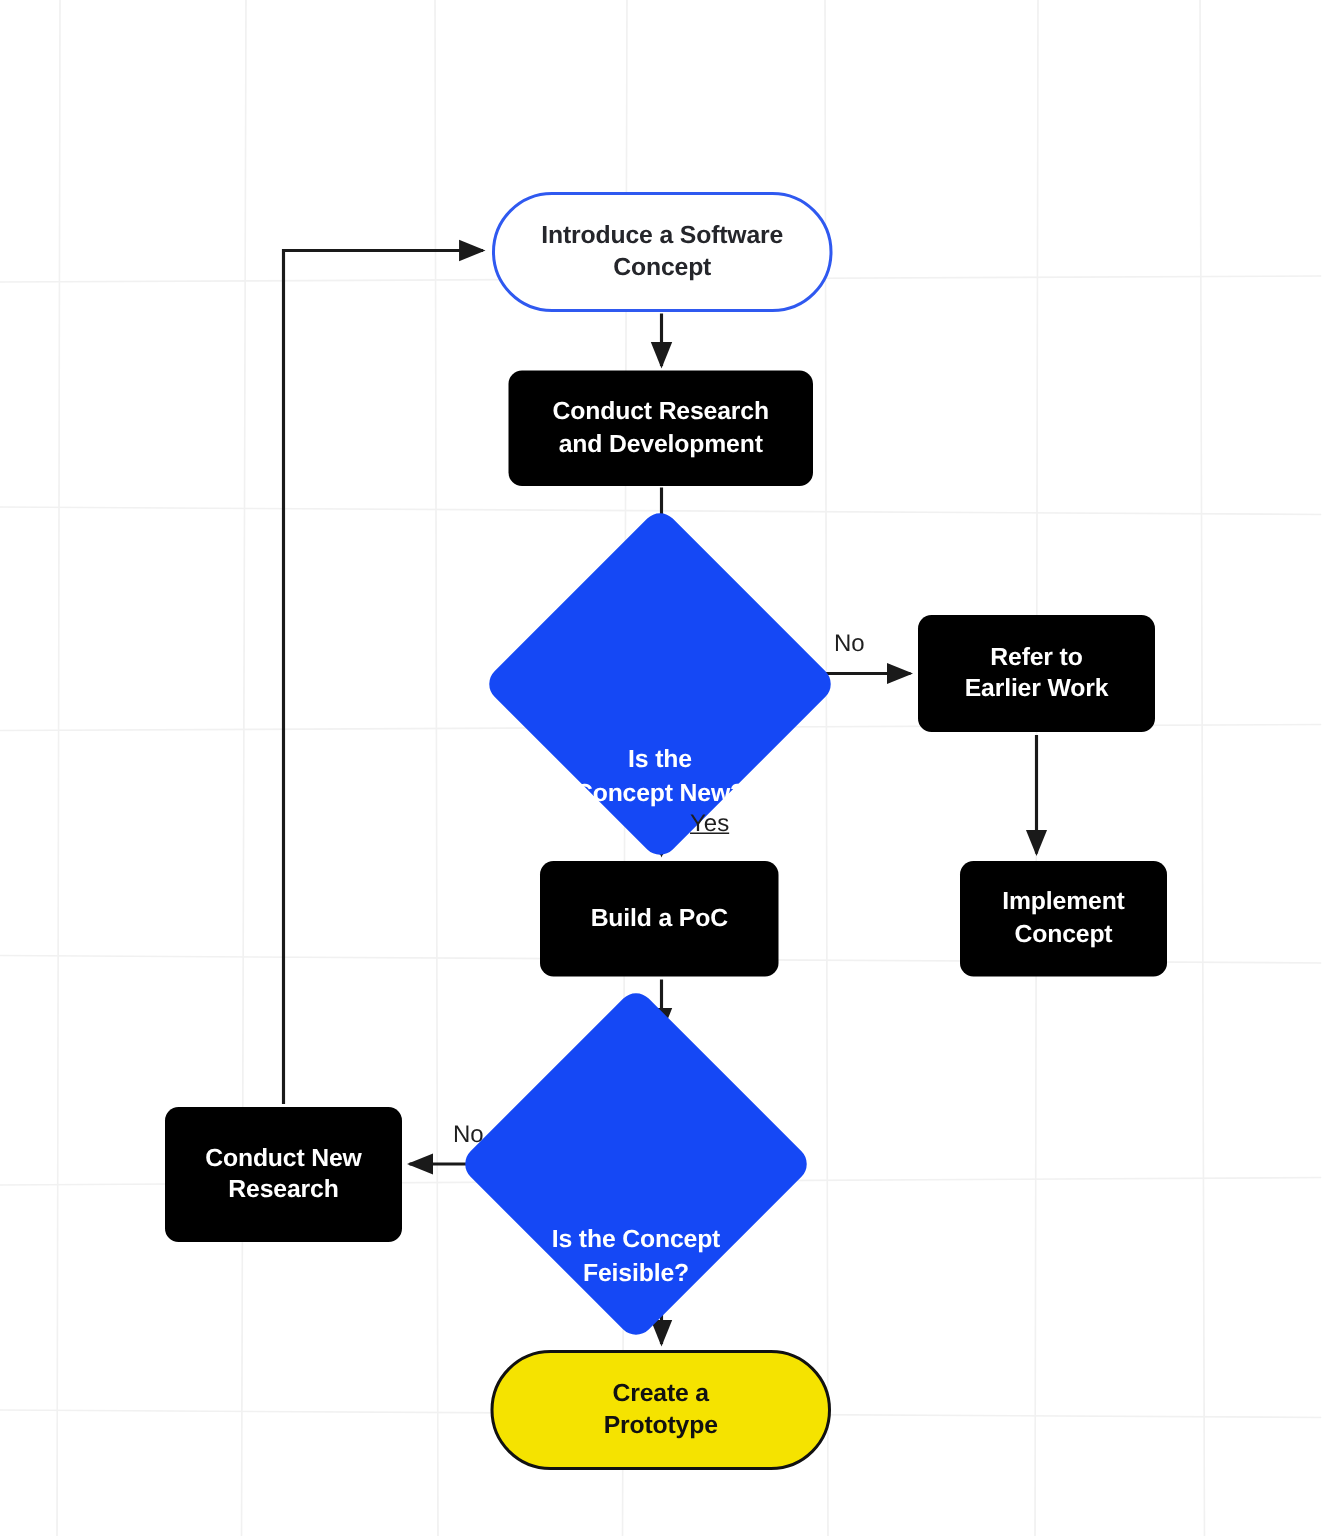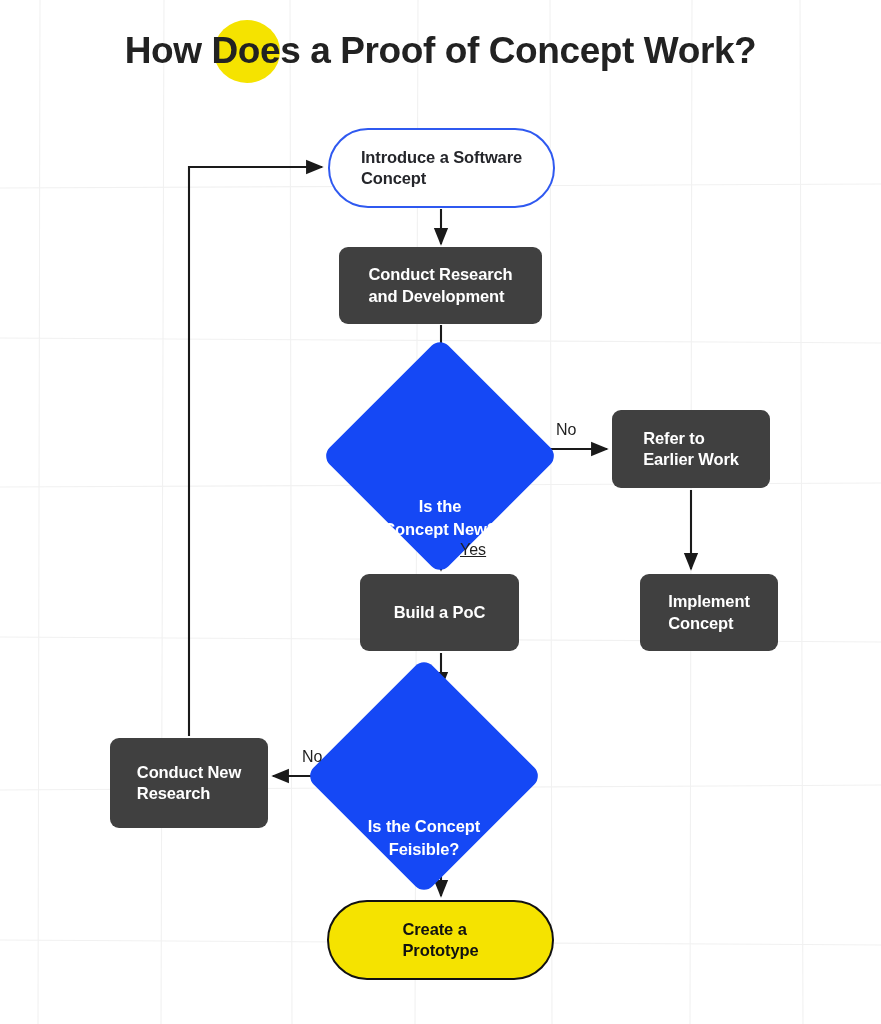--- a/index.html
+++ b/index.html
@@ -65,37 +65,37 @@
     pointer-events: none;
   }
 
   
   .node {
     position: absolute;
     z-index: 3;
     display: flex;
     align-items: center;
     justify-content: center;
-    text-align: left;
+    text-align: center;
     box-sizing: border-box;
     line-height: 1.3;
   }
 
   .node-pill-start {
     background: #ffffff;
     border: 2px solid #2f59f0;
     border-radius: 999px;
     color: #25262b;
     font-size: 16.5px;
     font-weight: bold;
     letter-spacing: -0.1px;
   }
 
   .node-process {
-    background: #404040;
+    background: #000000;
     border-radius: 9px;
     color: #ffffff;
     font-size: 16.5px;
     font-weight: bold;
     letter-spacing: -0.1px;
   }
 
   .node-decision-wrap {
     position: absolute;
     z-index: 3;
@@ -160,24 +160,20 @@
       <path d="M800 -5 L803 1030"></path>
       <path d="M-5 188 L886 184"></path>
       <path d="M-5 338 L886 343"></path>
       <path d="M-5 487 L886 483"></path>
       <path d="M-5 637 L886 642"></path>
       <path d="M-5 790 L886 785"></path>
       <path d="M-5 940 L886 945"></path>
     </g>
   </svg>
 
-  <div id="title-wrap">
-    <span id="title-text">How Does a Proof of Concept Work?</span>
-    <span class="title-highlight-blob" style="left: 213.609px; width: 66.4844px; height: 63px; top: -10.08px; background: rgb(245, 227, 0);"></span>
-  </div>
 
   <svg id="edge-layer" width="881" height="1024" viewBox="0 0 881 1024" aria-hidden="true">
     <defs>
       <marker id="arrowhead" markerWidth="9" markerHeight="9" refX="7.6" refY="4" orient="auto" markerUnits="strokeWidth">
         <path d="M0,0.6 L8.4,4 L0,7.4 Z" fill="#1a1a1a"></path>
       </marker>
     </defs>
     <g stroke="#1a1a1a" stroke-width="2.1" fill="none" marker-end="url(#arrowhead)">
       
       <path d="M189 736 L189 167 L322 167"></path>

